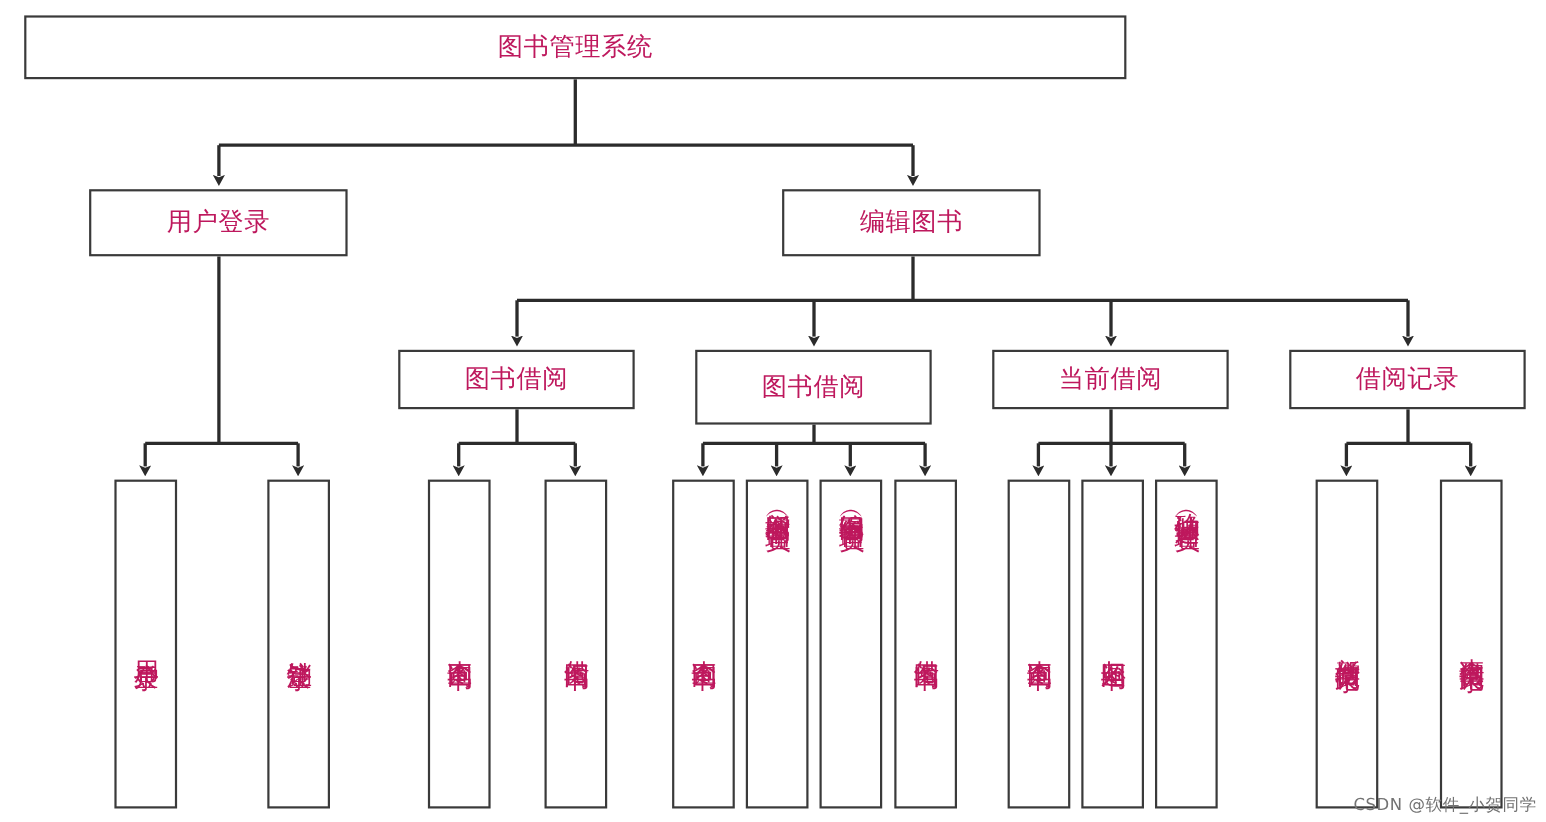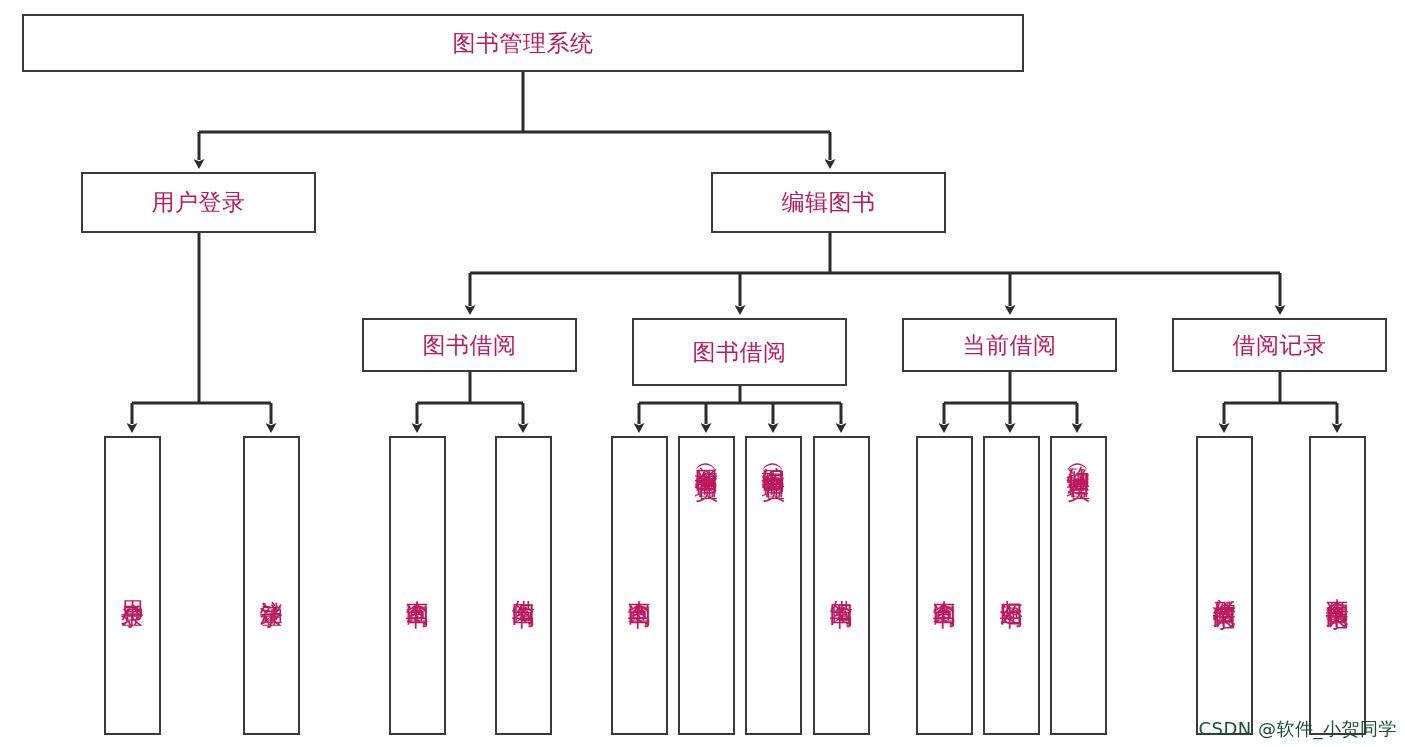--- a/index.html
+++ b/index.html
@@ -59,22 +59,22 @@
     white-space: nowrap;
   }
   .node.leaf.top .label {
     align-self: flex-start;
     margin-top: 4px;
   }
   .watermark {
     position: absolute;
     right: 8px;
     bottom: 6px;
-    font-size: 18px;
-    color: #14532d;
+    font-size: 15px;
+    color: #737373;
     white-space: nowrap;
     letter-spacing: 0.5px;
   }
 </style>
 </head>
 <body>
 
 <div id="canvas">
 
   <svg class="edges" viewBox="0 0 1405 747">

